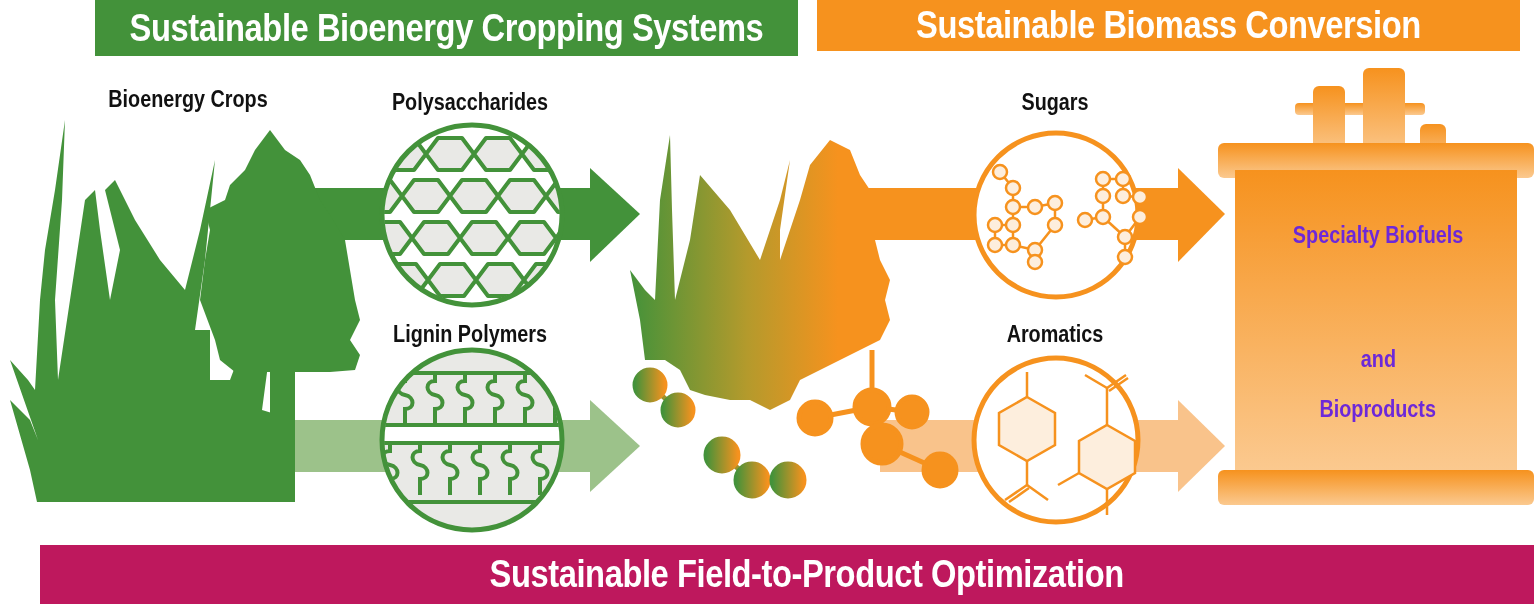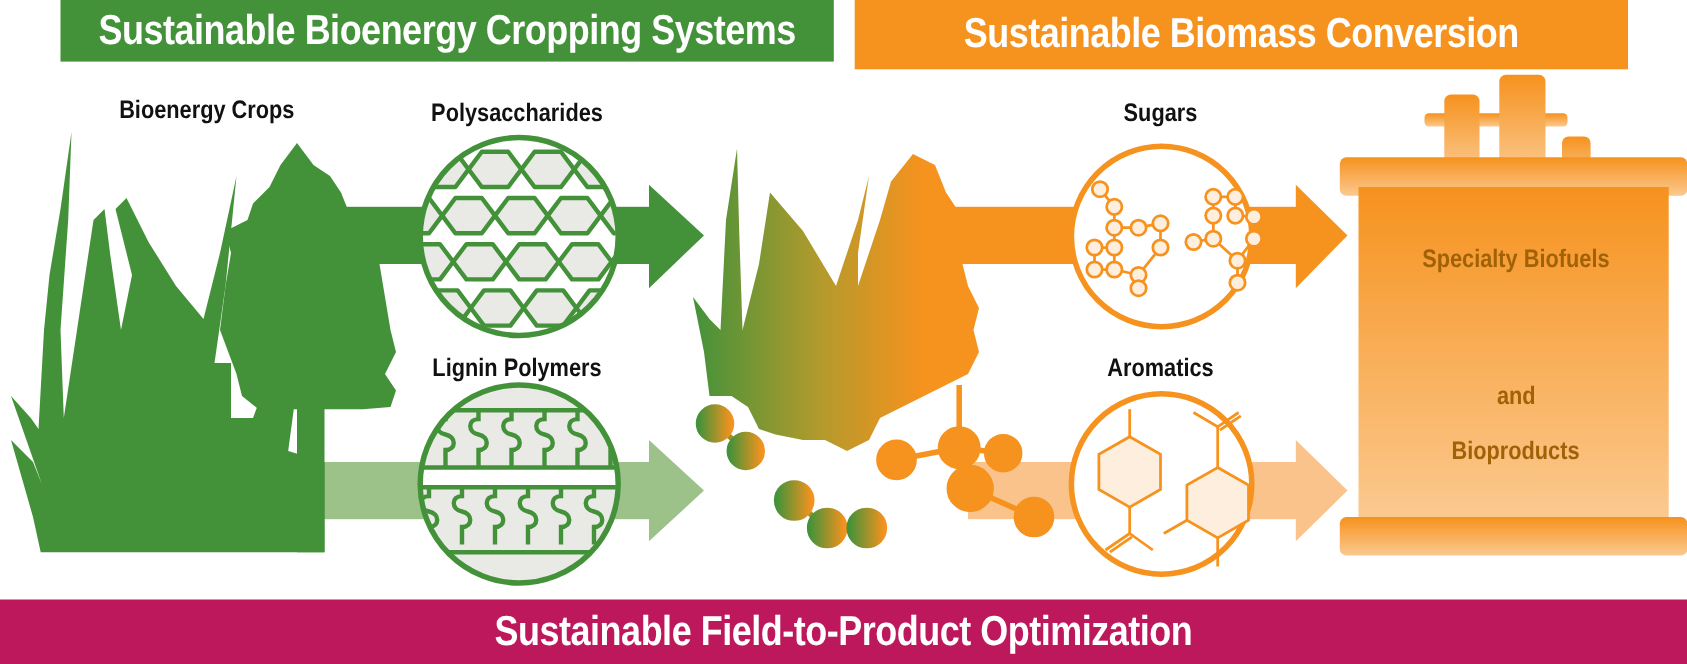--- a/index.html
+++ b/index.html
@@ -1,25 +1,25 @@
 <!DOCTYPE html>
 <html><head>
 <meta charset="utf-8">
 <style>
   html,body{margin:0;padding:0;background:#fff;}
   body{width:1534px;height:604px;position:relative;overflow:hidden;font-family:"Liberation Sans","DejaVu Sans",sans-serif;}
-  .banner{position:absolute;display:flex;align-items:center;justify-content:center;color:#fff;font-weight:bold;letter-spacing:-0.5px;}
+  .banner{position:absolute;display:flex;align-items:center;justify-content:center;color:#fff;font-weight:bold;letter-spacing:-0.5px;margin-left:40px;}
   .banner span{font-size:38px;transform:scaleX(0.86);white-space:nowrap;}
   #hdr-left{left:55px;top:0;width:703px;height:56px;}
-  #hdr-right{left:777px;top:0;width:703px;height:63px;}
+  #hdr-right{left:777px;top:0;width:703px;height:51px;}
   #ftr{left:0;top:545px;width:1534px;height:59px;}
   #ftr span{font-size:38px;}
   .label{position:absolute;font-weight:bold;color:#111;font-size:23px;white-space:nowrap;transform:scaleX(0.86);transform-origin:center;text-align:center;}
   svg.art{position:absolute;left:0;top:0;}
-  .tank-text{position:absolute;left:1222px;width:312px;text-align:center;font-weight:bold;color:#a16207;font-size:23px;}
+  .tank-text{position:absolute;left:1222px;width:312px;text-align:center;font-weight:bold;color:#6d28d9;font-size:23px;}
   .tank-text span{display:inline-block;transform:scaleX(0.86);}
 </style>
 </head>
 <body>
 
 <div id="hdr-left" class="banner" style="background:#43923a;">
   <span>Sustainable Bioenergy Cropping Systems</span>
 </div>
 <div id="hdr-right" class="banner" style="background:#f6921e;">
   <span>Sustainable Biomass Conversion</span>

